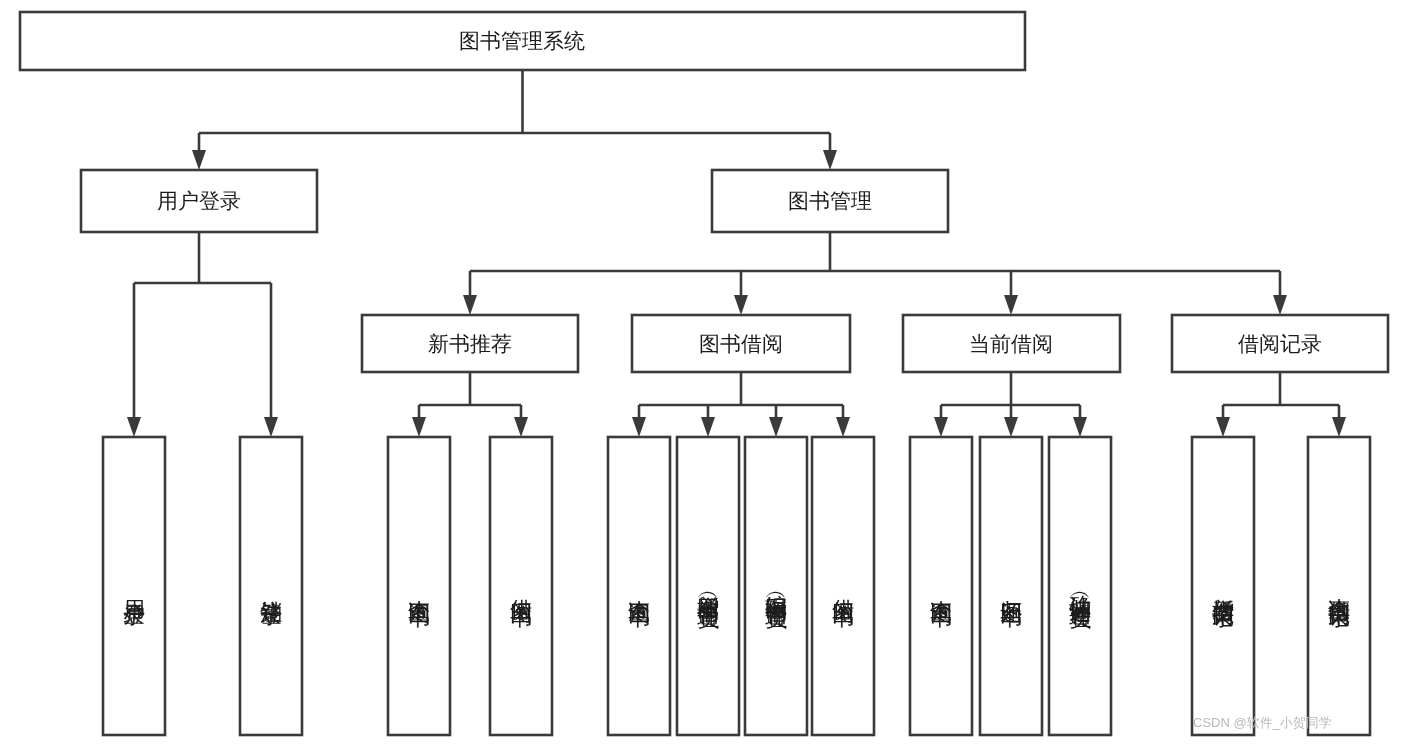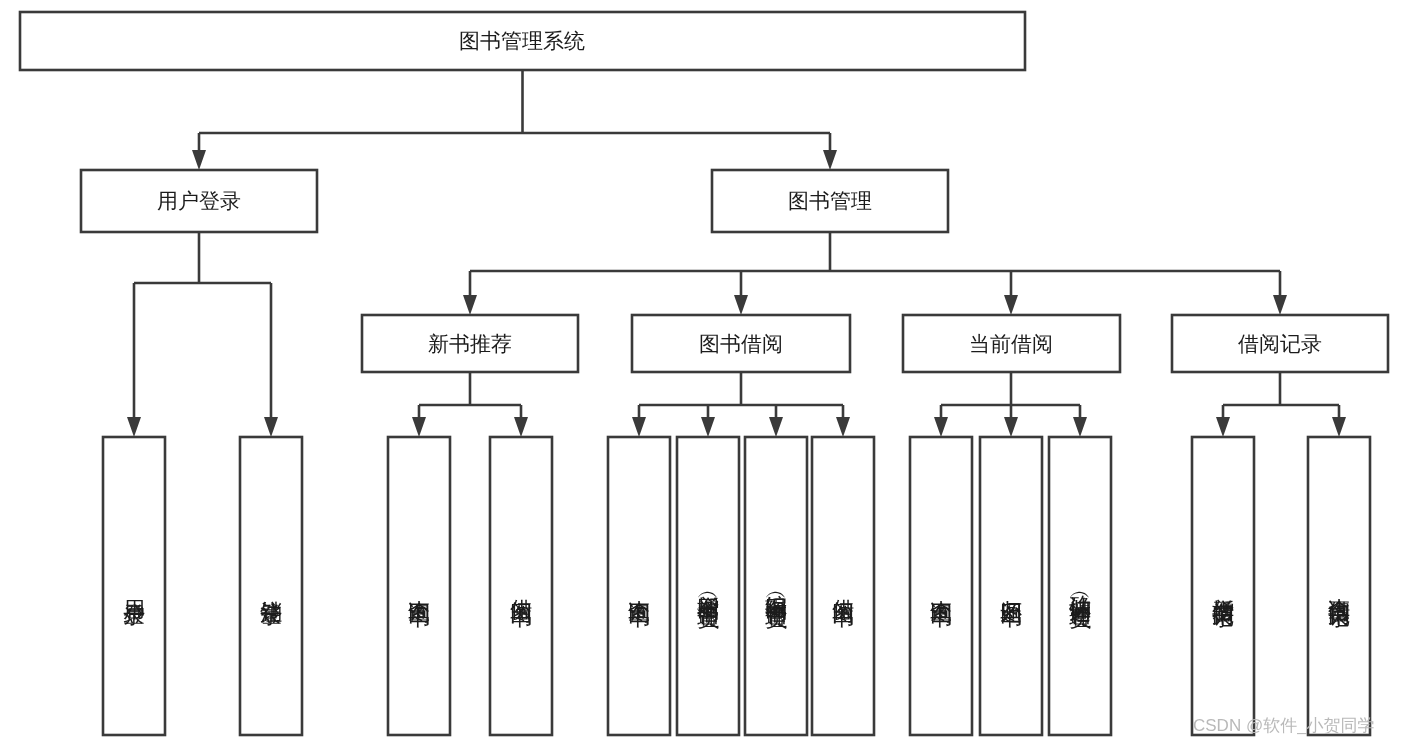--- a/index.html
+++ b/index.html
@@ -61,21 +61,21 @@
     display: flex;
     align-items: center;
     justify-content: center;
     text-align: center;
     white-space: nowrap;
     pointer-events: none;
   }
   .watermark {
     position: absolute;
     font-family: "Liberation Sans", "DejaVu Sans", sans-serif;
-    font-size: 17px;
+    font-size: 13px;
     color: #b9b9b9;
     white-space: nowrap;
   }
 </style>
 </head>
 <body>
 
 <div id="diagram-root">
 
   <svg id="diagram-svg" viewBox="0 0 1405 747">

